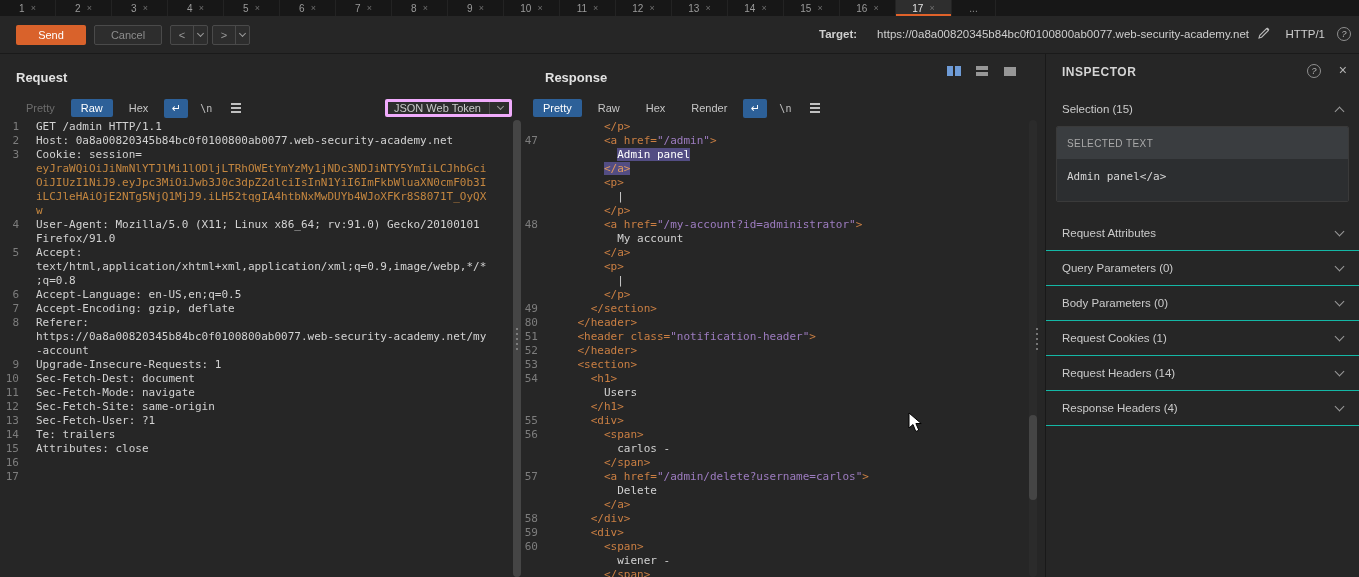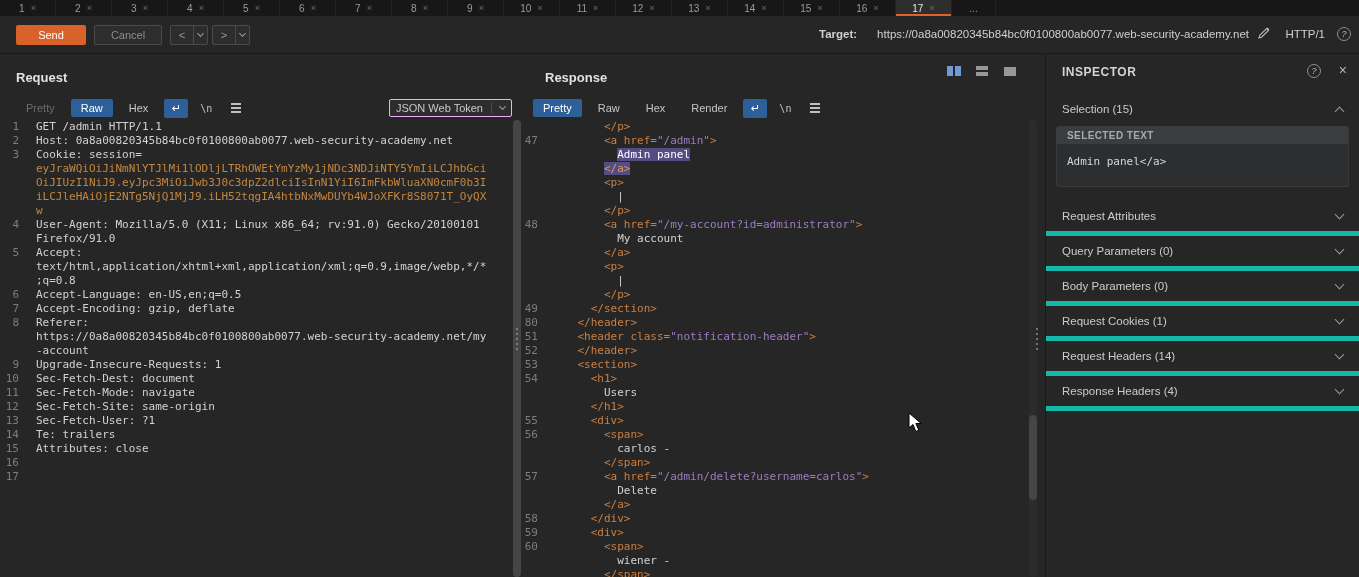--- a/index.html
+++ b/index.html
@@ -37,21 +37,21 @@
   .subtab-row{position:absolute;top:42px;left:0;right:0;height:24px;display:flex;align-items:center;gap:6px;padding-left:16px}
   .response-panel .subtab-row{padding-left:10px}
   .subtab{padding:3px 10px;border-radius:2px;color:#c6c6c6;font-size:11px}
   .subtab.selected{background:#2d6098;color:#fff}
   .subtab.disabled{color:#6d6d6d}
   .iconbtn{min-width:24px;height:19px;border-radius:2px;display:flex;align-items:center;justify-content:center;color:#c0c0c0;font-size:11px}
   .iconbtn.selected{background:#2d6098;color:#fff}
   .mono-ic{font-family:"DejaVu Sans Mono",monospace;font-size:10px}
   .burger{display:flex;flex-direction:column;gap:2px}
   .burger i{display:block;width:10px;height:2px;background:#c0c0c0}
-  .dropdown{position:absolute;right:11px;top:3px;height:18px;min-width:118px;background:#2d2d2d;border:1px solid #f0abfc;border-radius:2px;display:flex;align-items:center;font-size:11px;color:#c9c9c9;padding:0 6px;gap:8px}
+  .dropdown{position:absolute;right:11px;top:3px;height:18px;min-width:118px;background:#2d2d2d;border:3px solid #f0abfc;border-radius:2px;display:flex;align-items:center;font-size:11px;color:#c9c9c9;padding:0 6px;gap:8px}
   .dd-sep{width:1px;height:12px;background:#4a4a4a;margin-left:auto}
 
   
   .layout-btns{position:absolute;top:10px;right:20px;display:flex;gap:8px}
   .licon{width:20px;height:14px;display:flex;align-items:center;justify-content:center;gap:2px;border-radius:2px}
   .licon.cols i{width:6px;height:10px;background:#6e9bd6}
   .licon.rows{flex-direction:column;gap:2px}
   .licon.rows i{width:12px;height:4px;background:#979797}
   .licon.single i{width:12px;height:9px;background:#979797}
 
@@ -78,28 +78,28 @@
   .dots{position:absolute;width:8px;display:flex;flex-direction:column;gap:3px;align-items:center}
   .dots i{display:block;width:2px;height:2px;border-radius:50%;background:#8f8f8f}
 
   
   .inspector{position:absolute;top:54px;bottom:0;left:1045px;width:314px;background:#262626;border-left:1px solid #191919}
   .insp-header{position:absolute;top:0;left:0;right:0;height:38px}
   .insp-title{position:absolute;left:16px;top:11px;font-size:12px;font-weight:bold;letter-spacing:.5px;color:#d4d4d4}
   .insp-header .help{position:absolute;right:38px;top:10px}
   .insp-close{position:absolute;right:12px;top:8px;font-size:14px;color:#b5b5b5}
   .insp-body{position:absolute;top:38px;left:0;right:0;bottom:0}
-  .insp-row{height:35px;display:flex;align-items:center;justify-content:space-between;padding:0 16px;font-size:11.5px;color:#cbcbcb;border-bottom:5px solid #14b8a6}
+  .insp-row{height:35px;display:flex;align-items:center;justify-content:space-between;padding:0 16px;font-size:11.5px;color:#cbcbcb;border-bottom:1px solid #14b8a6}
   .insp-row.first{border-bottom:none;height:34px}
   .chev{display:inline-block;width:7px;height:7px;border-right:1.5px solid #9a9a9a;border-bottom:1.5px solid #9a9a9a}
   .chev.down{transform:rotate(45deg);margin-top:-3px}
   .chev.up{transform:rotate(-135deg);margin-top:4px}
   .chev.tiny{width:5px;height:5px}
   .sel-box{margin:0 10px 14px 10px;border:1px solid #3a3a3a;border-radius:2px;overflow:hidden}
-  .sel-box-head{height:17px;background:#3a3d40;color:#a9a9a9;font-size:10px;font-weight:bold;letter-spacing:.4px;display:flex;align-items:center;padding:4px 10px}
+  .sel-box-head{height:32px;background:#3a3d40;color:#a9a9a9;font-size:10px;font-weight:normal;letter-spacing:.4px;display:flex;align-items:center;padding:4px 10px}
   .sel-box-body{height:42px;background:#2c2e30;color:#d6d6d6;font-family:"DejaVu Sans Mono",monospace;font-size:11px;padding:11px 10px 0 10px}
 
   
   .cursor{position:absolute;left:908px;top:412px;pointer-events:none}
 </style>
 </head>
 <body>
 
 <div class="app">
 

